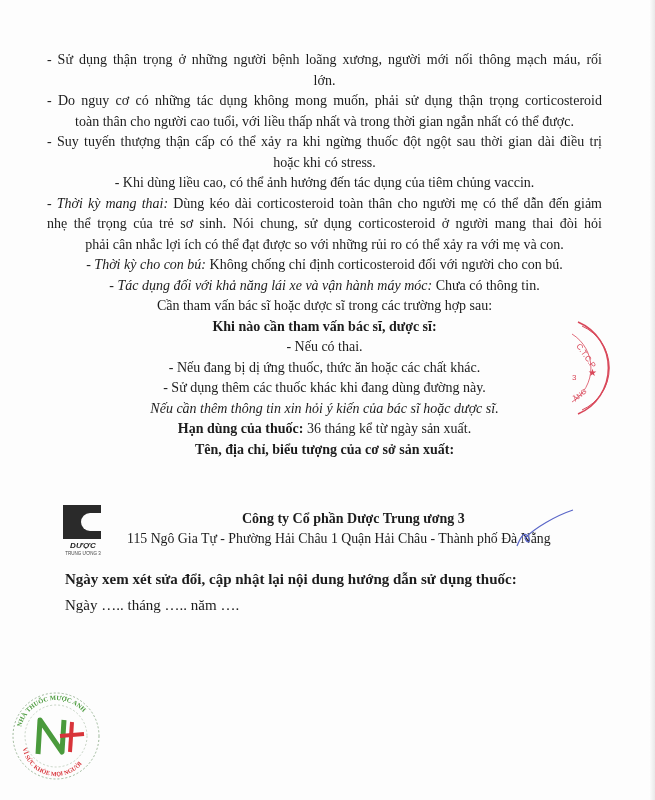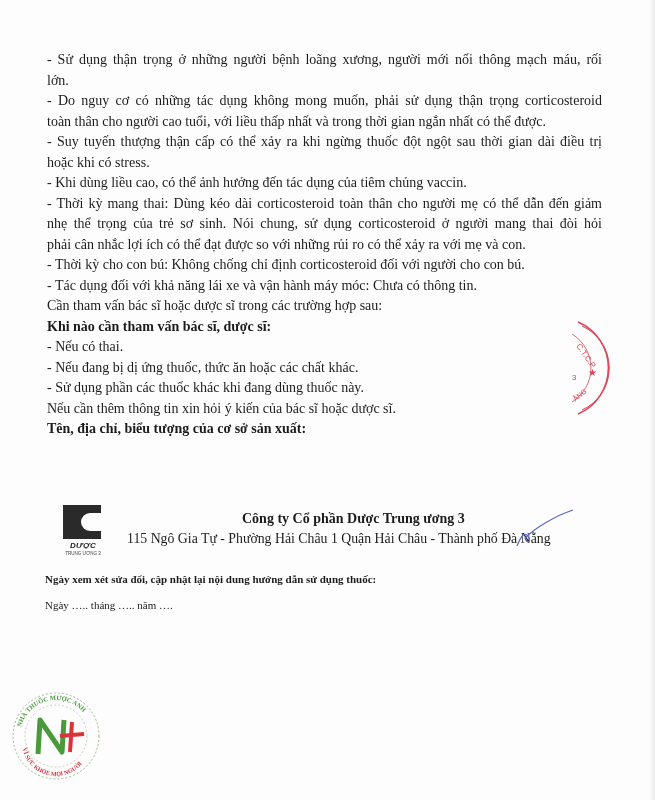--- a/index.html
+++ b/index.html
@@ -27,27 +27,28 @@
     .page {
       position: absolute;
       left: 47px;
       top: 50px;
       width: 555px;
       font-size: 14px;
       line-height: 20.5px;
     }
     .line {
       white-space: nowrap;
+      text-align: center;
     }
     .justify {
       text-align: justify;
       text-align-last: justify;
       white-space: normal;
     }
-    .it { }
+    .it { font-style: italic; }
     .b { font-weight: bold; }
 
     .company {
       position: absolute;
       left: 55px;
       top: 503px;
       width: 560px;
       height: 60px;
     }
     .logo {
@@ -119,23 +120,23 @@
     .signature {
       position: absolute;
       left: 515px;
       top: 508px;
       width: 60px;
       height: 40px;
     }
 
     .review {
       position: absolute;
-      left: 45px;
+      left: 65px;
       top: 566px;
-      font-size: 11px;
+      font-size: 15px;
       line-height: 26px;
     }
 
     .stamp-right {
       position: absolute;
       left: 568px;
       top: 318px;
       width: 110px;
       height: 100px;
     }
@@ -166,23 +167,24 @@
   <div class="line">phải cân nhắc lợi ích có thể đạt được so với những rủi ro có thể xảy ra với mẹ và con.</div>
 
   <div class="line"><span class="it">- Thời kỳ cho con bú:</span><span> Không chống chỉ định corticosteroid đối với người cho con bú.</span></div>
 
   <div class="line"><span class="it">- Tác dụng đối với khả năng lái xe và vận hành máy móc:</span><span> Chưa có thông tin.</span></div>
 
   <div class="line">Cần tham vấn bác sĩ hoặc dược sĩ trong các trường hợp sau:</div>
   <div class="line b">Khi nào cần tham vấn bác sĩ, dược sĩ:</div>
   <div class="line">- Nếu có thai.</div>
   <div class="line">- Nếu đang bị dị ứng thuốc, thức ăn hoặc các chất khác.</div>
-  <div class="line">- Sử dụng phần các thuốc khác khi đang dùng thuốc này.</div>
+  <div class="line">- Sử dụng thêm các thuốc khác khi đang dùng đường này.</div>
   <div class="line it">Nếu cần thêm thông tin xin hỏi ý kiến của bác sĩ hoặc dược sĩ.</div>
 
+  <div class="line"><span class="b">Hạn dùng của thuốc:</span><span> 36 tháng kể từ ngày sản xuất.</span></div>
 
   <div class="line b">Tên, địa chỉ, biểu tượng của cơ sở sản xuất:</div>
 </div>
 
 <div class="company">
   <div class="logo">
     <div class="logo-mark">
       <div class="c-cut"></div>
     </div>
     <div class="logo-text">DƯỢC</div>

